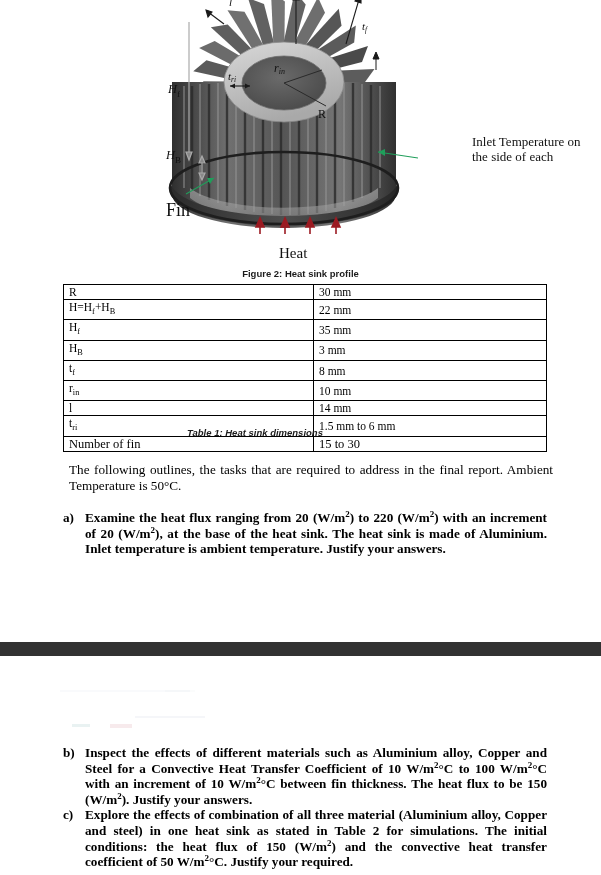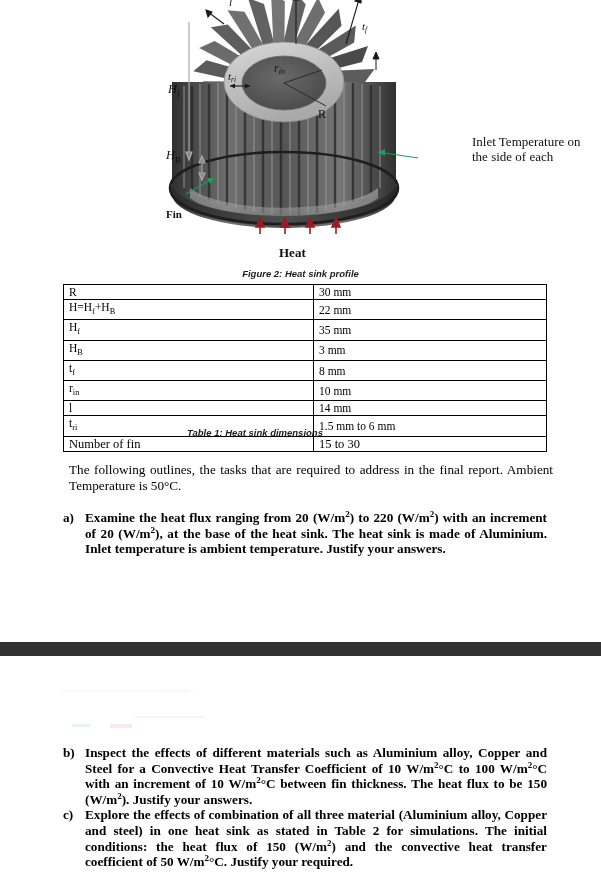--- a/index.html
+++ b/index.html
@@ -29,36 +29,35 @@
   }
 
   .fig-label {
     position: absolute;
     font-family: "Liberation Serif", serif;
     color: #111;
     white-space: nowrap;
   }
   #label-hf { left: 168px; top: 82px; font-size: 12.5px; font-style: italic; }
   #label-hb { left: 166px; top: 148px; font-size: 12.5px; font-style: italic; }
-  #label-fin { left: 166px; top: 208px; font-size: 11px; font-weight: bold; }
-  #label-heat { left: 279px; top: 245px; font-size: 13px; font-weight: bold; }
+  #label-fin { left: 166px; top: 200px; font-size: 18px; font-weight: normal; }
+  #label-heat { left: 279px; top: 245px; font-size: 15px; font-weight: normal; }
   #label-inlet {
     left: 472px; top: 135px;
     font-size: 13px; line-height: 14.5px;
     white-space: normal; width: 110px;
   }
   .sub { font-size: 0.72em; vertical-align: sub; font-style: normal; }
 
   #fig-caption {
     position: absolute;
     left: 0; top: 268px; width: 601px;
     text-align: center;
     font-family: "Liberation Sans", sans-serif;
     font-size: 9.5px;
-    font-style: italic;
     font-weight: bold;
     color: #1c1c1c;
   }
 
   
   #dim-table {
     position: absolute;
     left: 63px; top: 284px;
     width: 484px;
     border-collapse: collapse;

